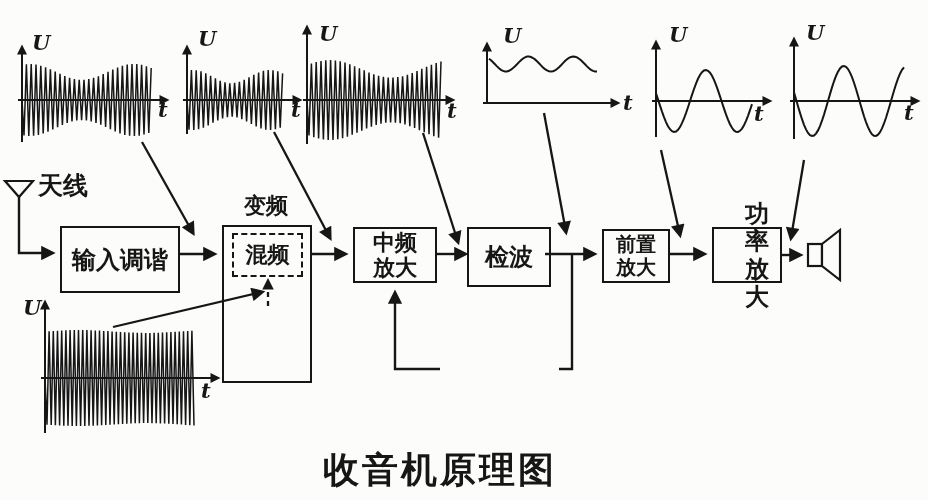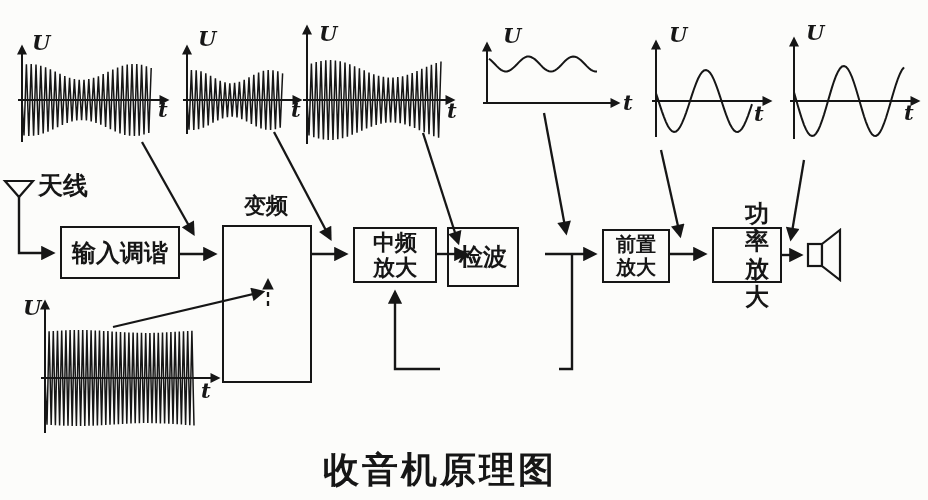--- a/index.html
+++ b/index.html
@@ -114,32 +114,34 @@
         <g>
           <line x1="45" y1="433" x2="45" y2="303" class="axis" marker-end="url(#arrs)"></line>
           <line x1="41" y1="378" x2="217" y2="378" class="axis" marker-end="url(#arrs)"></line>
           <path d="M45,378 L47.0,424.7 L49.1,331.2 L51.2,425.0 L53.3,330.9 L55.4,425.2 L57.5,330.7 L59.6,425.5 L61.7,330.4 L63.8,425.7 L65.9,330.3 L68.0,425.8 L70.1,330.1 L72.2,425.9 L74.3,330.0 L76.4,426.0 L78.5,330.0 L80.6,426.0 L82.7,330.0 L84.8,425.9 L86.9,330.1 L89.0,425.8 L91.1,330.2 L93.2,425.7 L95.3,330.4 L97.4,425.5 L99.5,330.6 L101.6,425.3 L103.7,330.9 L105.8,425.0 L107.9,331.1 L110.0,424.7 L112.1,331.4 L114.2,424.5 L116.3,331.7 L118.4,424.2 L120.5,331.9 L122.6,423.9 L124.7,332.2 L126.8,423.7 L128.9,332.4 L131.0,423.5 L133.1,332.6 L135.2,423.3 L137.3,332.7 L139.4,423.2 L141.5,332.8 L143.6,423.1 L145.7,332.9 L147.8,423.1 L149.9,332.9 L152.0,423.2 L154.1,332.8 L156.2,423.3 L158.3,332.7 L160.4,423.4 L162.5,332.5 L164.6,423.6 L166.7,332.3 L168.8,423.8 L170.9,332.1 L173.0,424.1 L175.1,331.8 L177.2,424.3 L179.3,331.5 L181.4,424.6 L183.5,331.2 L185.6,424.9 L187.7,331.0 L189.8,425.2 L191.9,330.7 L194.0,425.4" class="wave" stroke-width="1.5"></path>
           <text x="23" y="315" class="axlab">U</text>
           <text x="201" y="398" class="axlab">t</text>
         </g>
       </g>
   </svg>
 
-  <div class="box" style="left:60px;top:226px;width:120px;height:53px;font-size:24px;">
+  <div class="box" style="left:60px;top:226px;width:120px;height:67px;font-size:24px;">
     <span>输入调谐</span></div>
 
   <div class="box" style="left:222px;top:225px;width:90px;height:158px;"></div>
 
+  <div class="box dashed" style="left:232px;top:233px;width:71px;height:44px;font-size:22px;">
+    <span>混频</span></div>
 
 
   <div class="box" style="left:353px;top:227px;width:84px;height:56px;font-size:22px;">
     <span>中频
 放大</span></div>
 
-  <div class="box" style="left:447px;top:227px;width:72px;height:60px;font-size:24px;">
+  <div class="box" style="left:467px;top:227px;width:84px;height:60px;font-size:24px;">
     <span>检波</span></div>
 
 
   <div class="box" style="left:602px;top:229px;width:68px;height:54px;font-size:20px;">
     <span>前置
 放大</span></div>
 
   <div class="box" style="left:712px;top:227px;width:70px;height:56px;font-size:24px;padding-left:20px;">
     <span>功率
 放大</span></div>

